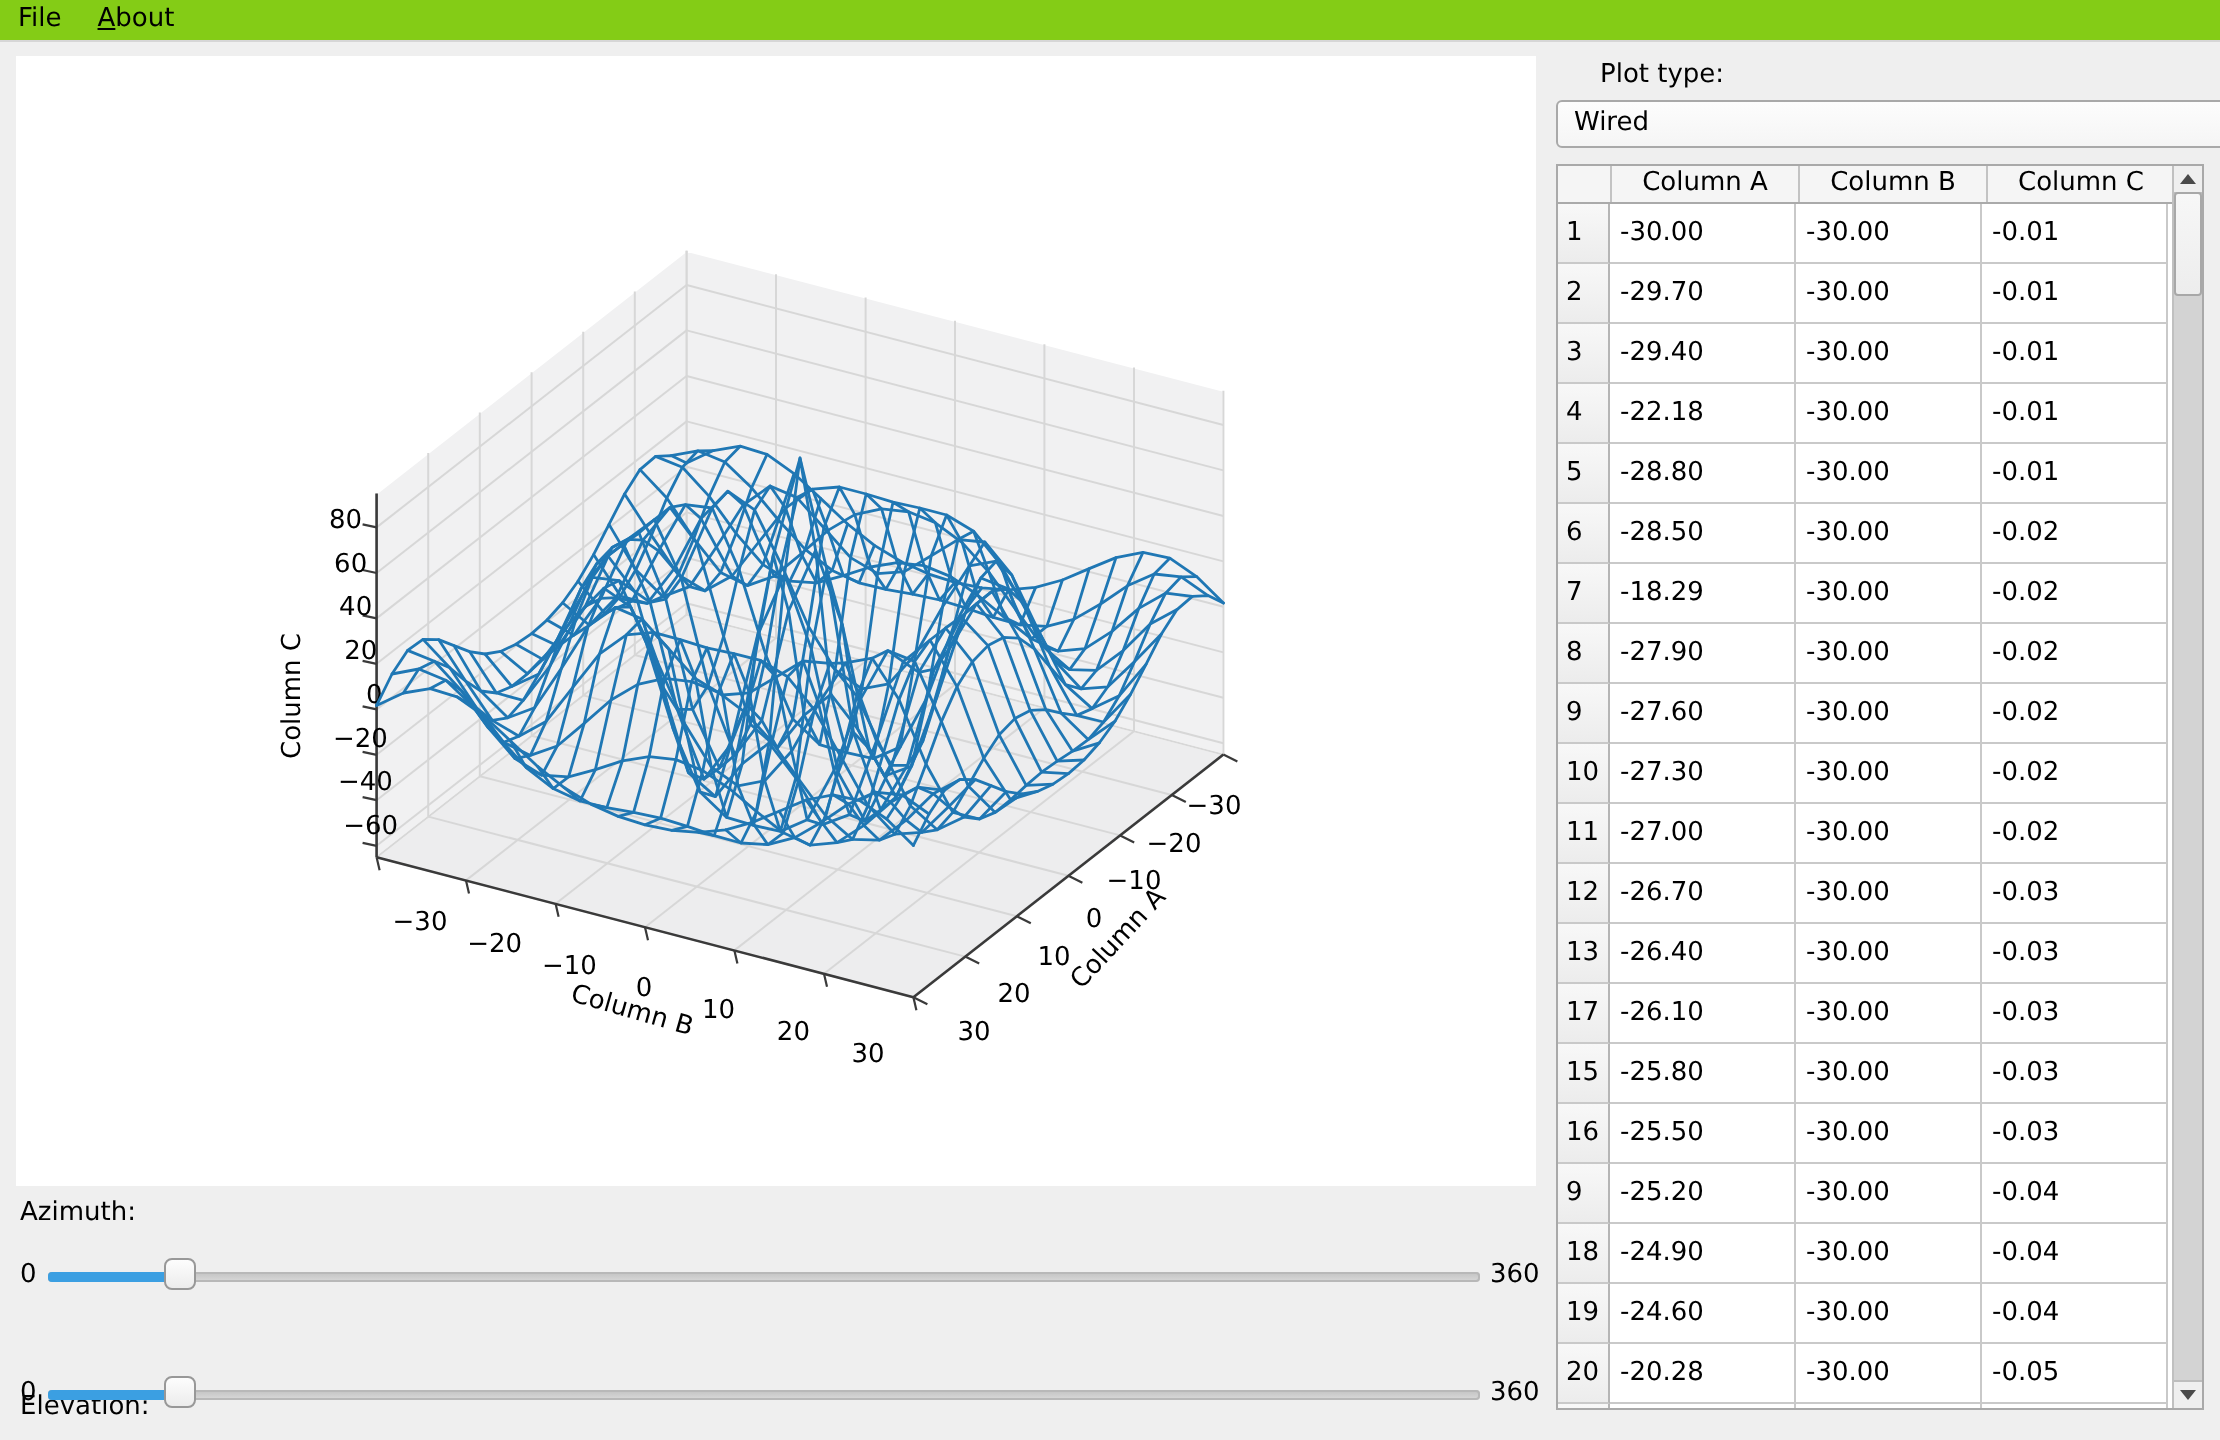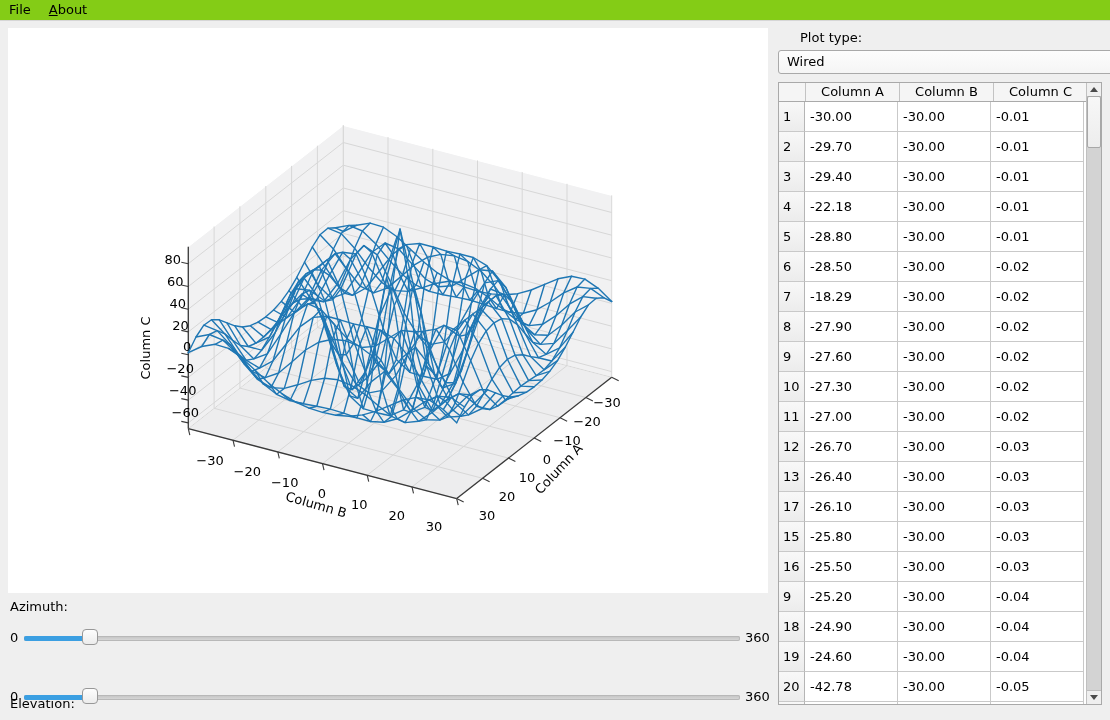--- a/index.html
+++ b/index.html
@@ -323,21 +323,21 @@
         <div class="dcell">-0.04</div>
       </div>
       <div class="trow">
         <div class="ncell">19</div>
         <div class="dcell">-24.60</div>
         <div class="dcell">-30.00</div>
         <div class="dcell">-0.04</div>
       </div>
       <div class="trow">
         <div class="ncell">20</div>
-        <div class="dcell">-42.78</div>
+        <div class="dcell">-20.28</div>
         <div class="dcell">-30.00</div>
         <div class="dcell">-0.05</div>
       </div>
       <div class="trow">
         <div class="ncell"></div>
         <div class="dcell"></div>
         <div class="dcell"></div>
         <div class="dcell"></div>
       </div>
     </div>

